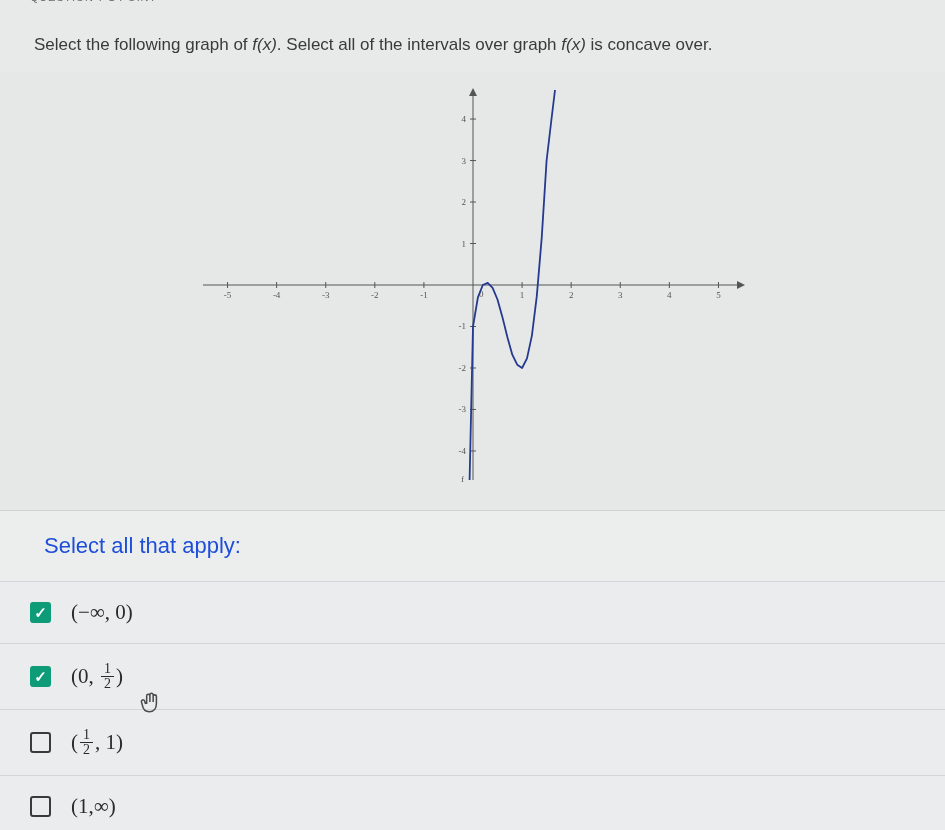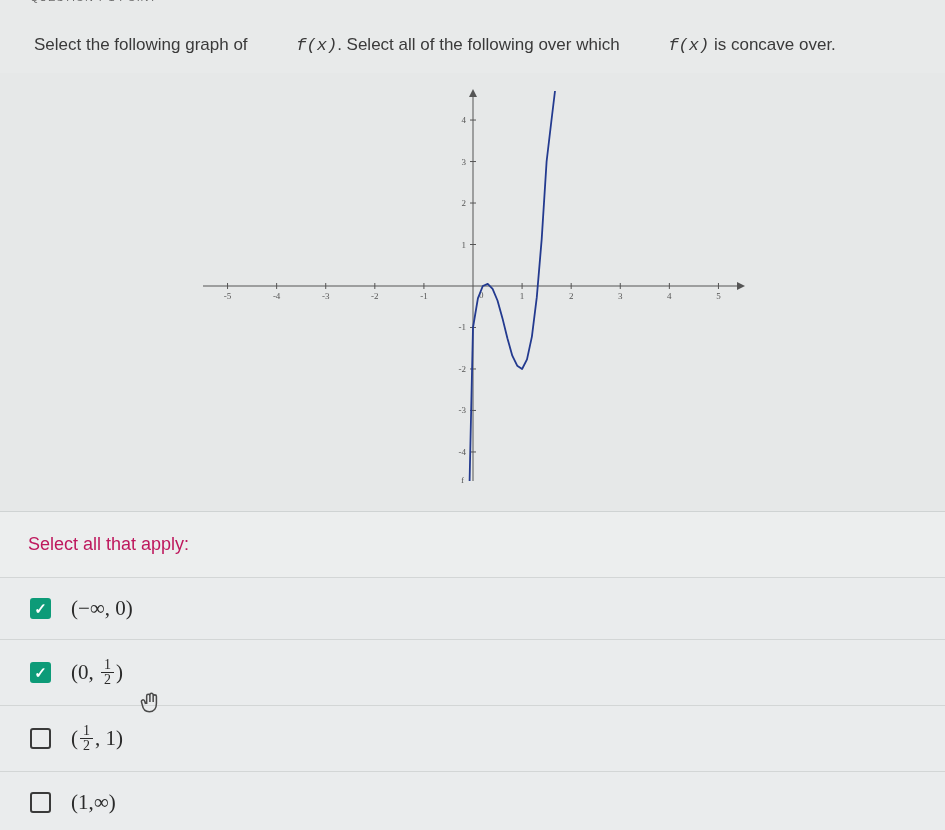--- a/index.html
+++ b/index.html
@@ -21,42 +21,41 @@
       min-height: 830px;
       position: relative;
     }
     .question-prompt {
       padding: 28px 34px 14px 34px;
       font-size: 17px;
       color: #3a3a3a;
       line-height: 1.5;
     }
     .question-prompt .math {
-      font-family: Liberation Mono, monospace;
+      font-family: Liberation Sans, sans-serif;
       font-style: italic;
-      margin-left: 44px;
     }
     .graph-area {
       width: 100%;
       display: flex;
       justify-content: center;
       padding: 8px 0 20px 0;
       background: #e6e8e8;
     }
     .graph-svg {
       width: 580px;
       height: 410px;
     }
     .section-divider {
       border-top: 1px solid #cfd3d3;
     }
     .instruction {
-      padding: 22px 28px;
-      font-size: 18px;
-      color: #be185d;
+      padding: 22px 44px;
+      font-size: 22px;
+      color: #1d4ed8;
       border-bottom: 1px solid #d3d6d6;
       background: #eceeee;
     }
     .option-row {
       display: flex;
       align-items: center;
       padding: 18px 30px;
       border-bottom: 1px solid #d3d6d6;
       background: #eaeced;
       font-size: 21px;
@@ -124,21 +123,21 @@
     }
   </style>
 </head>
 <body>
 
 <div class="page">
 
   <div class="top-fragment">QUESTION 7   1 POINT</div>
 
   <div class="question-prompt">
-    <span>Select the following graph of </span><span class="math">f(x)</span><span>. Select all of the following over which </span><span class="math">f(x)</span><span> is concave over.</span>
+    <span>Select the following graph of </span><span class="math">f(x)</span><span>. Select all of the intervals over graph </span><span class="math">f(x)</span><span> is concave over.</span>
   </div>
 
   <div class="graph-area">
     <svg class="graph-svg" viewBox="0 0 580 410">
       <g id="axes">
           <line x1="20" y1="205" x2="560" y2="205" stroke="#555" stroke-width="1"></line>
           <line x1="290" y1="10" x2="290" y2="400" stroke="#555" stroke-width="1"></line>
           <path d="M562 205 l-8 -4 l0 8 z" fill="#555"></path>
           <path d="M290 8 l-4 8 l8 0 z" fill="#555"></path>
         </g>

